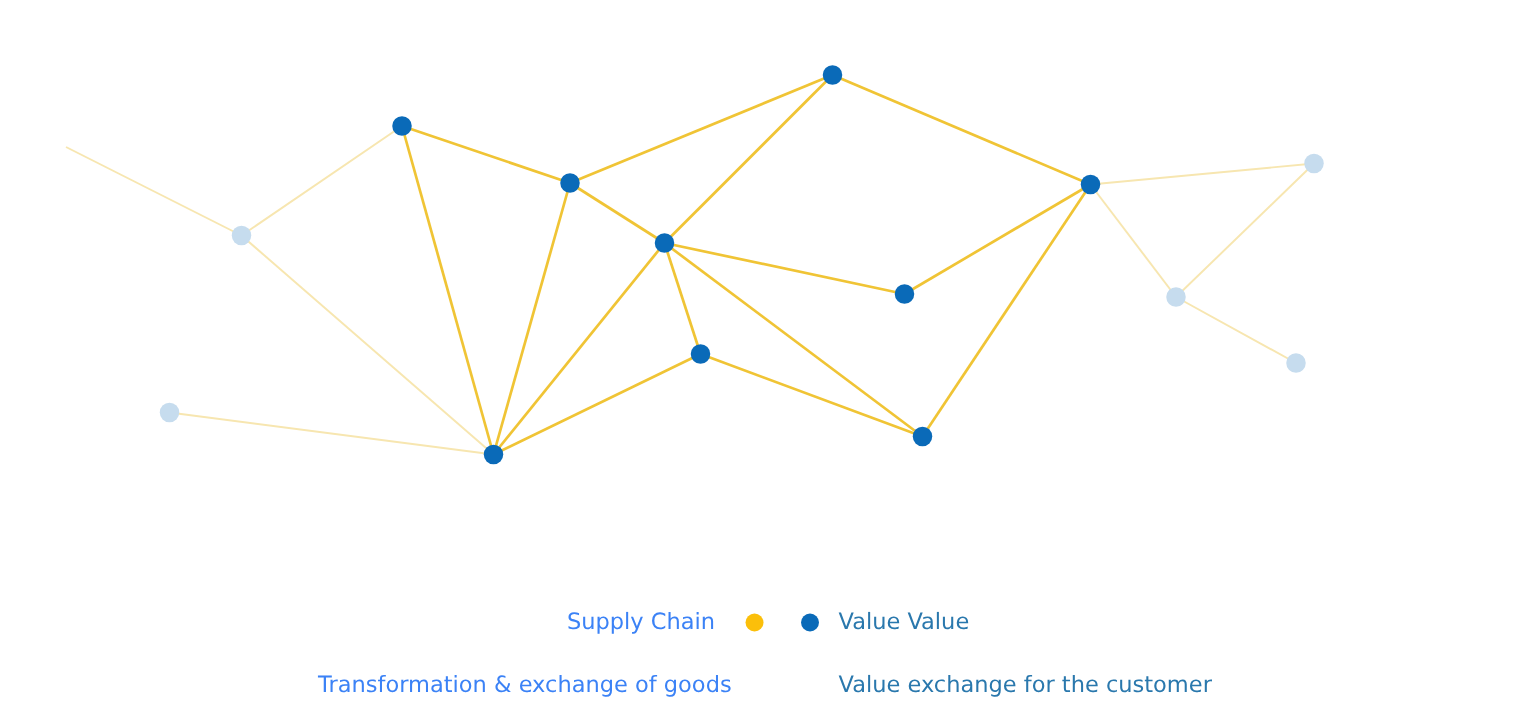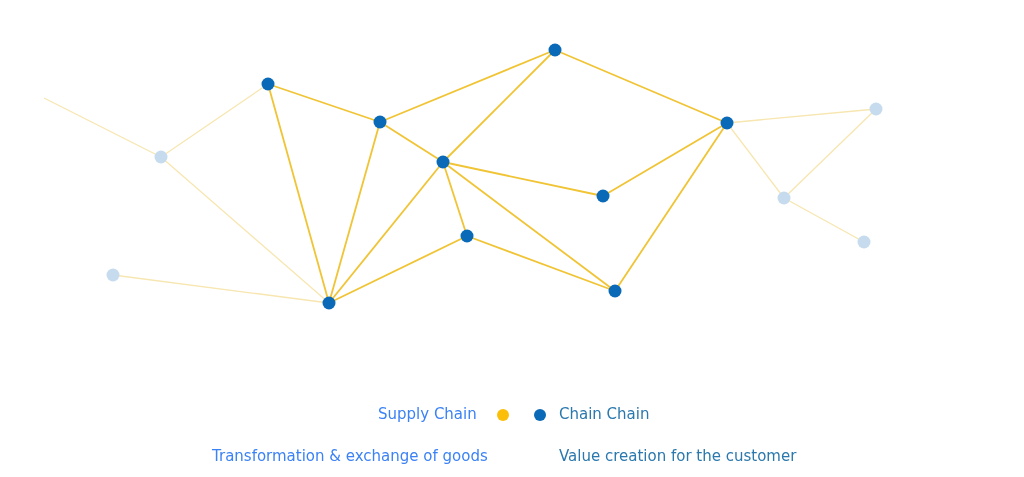--- a/index.html
+++ b/index.html
@@ -49,15 +49,15 @@
     <circle cx="161" cy="157" r="6.5" fill="#c6dcee"></circle>
     <circle cx="113" cy="275" r="6.5" fill="#c6dcee"></circle>
     <circle cx="876" cy="109" r="6.5" fill="#c6dcee"></circle>
     <circle cx="784" cy="198" r="6.5" fill="#c6dcee"></circle>
     <circle cx="864" cy="242" r="6.5" fill="#c6dcee"></circle>
   </svg>
 
 <span class="legend-label supply" style="left:378px; top:405px;">Supply Chain</span>
 <span class="dot" style="left:497px; top:409px; background:#fbbf0a;"></span>
 <span class="dot" style="left:534px; top:409px; background:#0a6ab8;"></span>
-<span class="legend-label value" style="left:559px; top:405px;">Chain Chain</span>
+<span class="legend-label value" style="left:559px; top:405px;">Value Value</span>
 <span class="legend-label supply" style="left:212px; top:447px;">Transformation &amp; exchange of goods</span>
-<span class="legend-label value" style="left:559px; top:447px;">Value creation for the customer</span>
+<span class="legend-label value" style="left:559px; top:447px;">Value exchange for the customer</span>
 
 </body></html>

